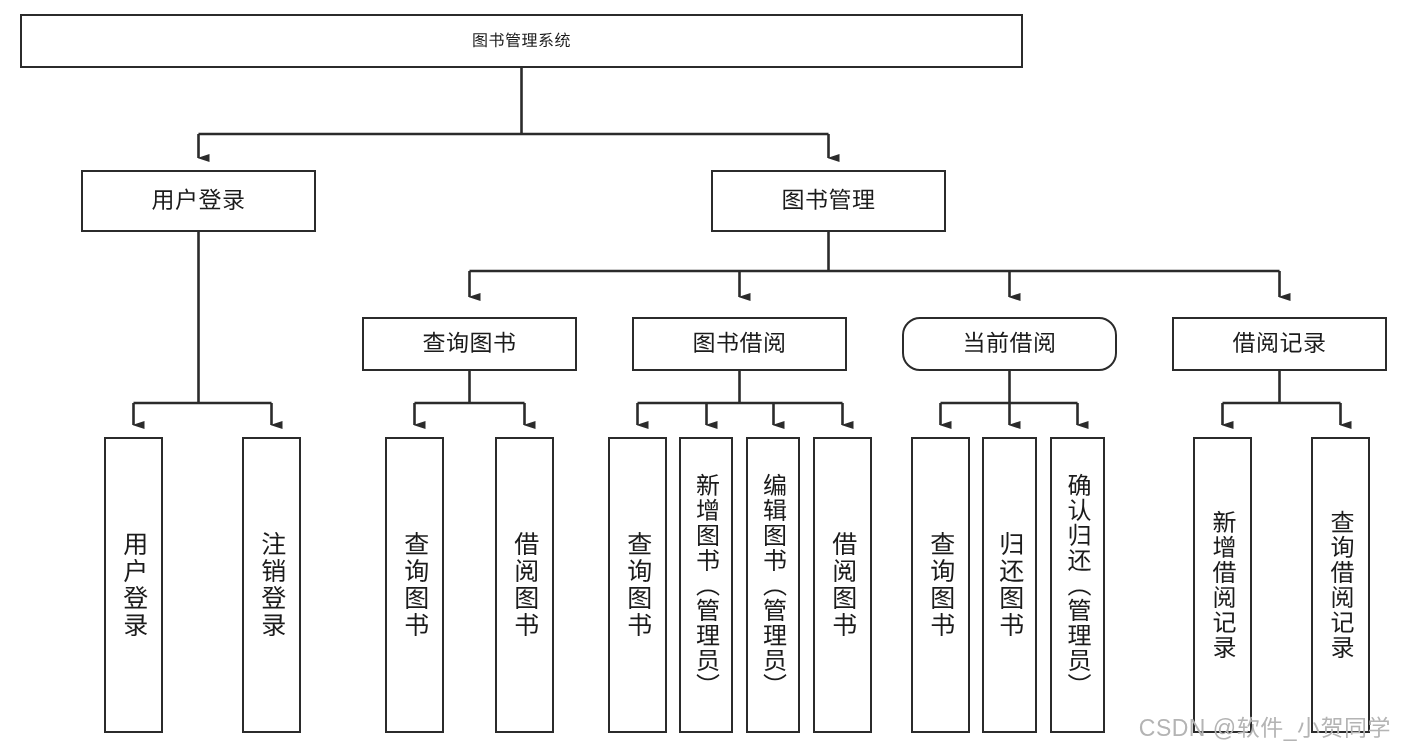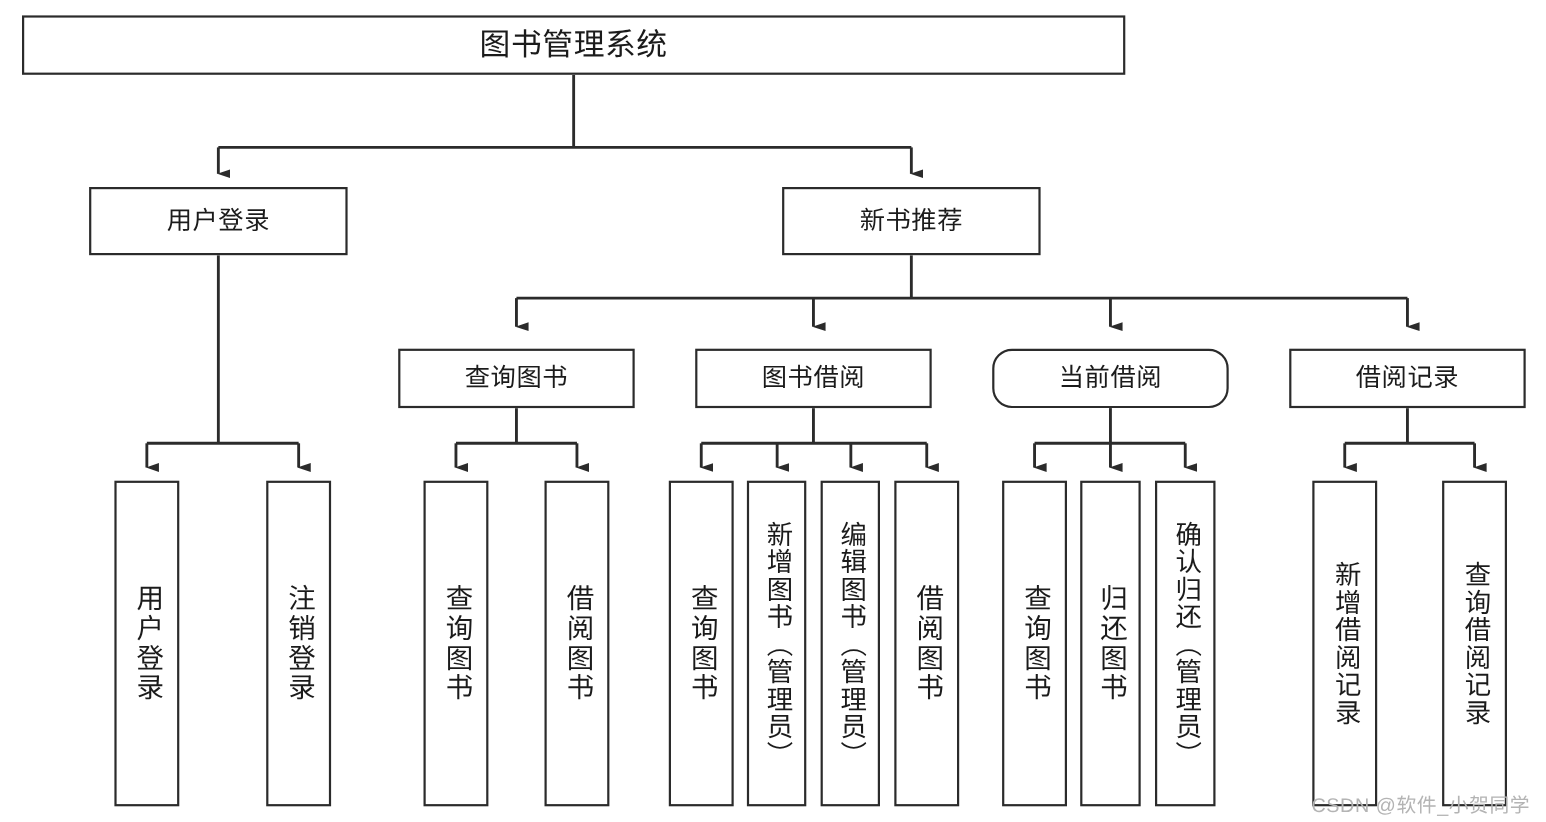--- a/index.html
+++ b/index.html
@@ -43,21 +43,21 @@
     line-height: 1.18;
     white-space: nowrap;
     color: #1b1b1b;
   }
   
   .node.horiz .node-label {
     font-size: 23px;
     letter-spacing: 0.5px;
   }
   .node.root .node-label {
-    font-size: 28px;
+    font-size: 16px;
   }
   
   .node.vert {
     align-items: flex-start;
     justify-content: center;
     padding-top: 10px;
   }
   .node.vert .node-label {
     writing-mode: vertical-rl;
     text-orientation: upright;
@@ -72,21 +72,21 @@
   }
   
   .node.vert {
     align-items: center;
     padding-top: 0;
   }
   .watermark {
     position: absolute;
     right: 14px;
     bottom: 4px;
-    font-size: 18px;
+    font-size: 23px;
     color: #b4b4b4;
     letter-spacing: 0.5px;
     z-index: 5;
     white-space: nowrap;
     font-family: "Liberation Sans", "DejaVu Sans", sans-serif;
   }
 </style>
 </head>
 <body>
 
@@ -145,21 +145,21 @@
   </svg>
 
   <div class="node horiz root" style="left:20px; top:14px; width:1003px; height:54px;">
     <span class="node-label">图书管理系统</span>
   </div>
 
   <div class="node horiz" style="left:81px; top:170px; width:235px; height:62px;">
     <span class="node-label">用户登录</span>
   </div>
   <div class="node horiz" style="left:711px; top:170px; width:235px; height:62px;">
-    <span class="node-label">新书推荐</span>
+    <span class="node-label">图书管理</span>
   </div>
 
   <div class="node horiz" style="left:362px; top:317px; width:215px; height:54px;">
     <span class="node-label">查询图书</span>
   </div>
   <div class="node horiz" style="left:632px; top:317px; width:215px; height:54px;">
     <span class="node-label">图书借阅</span>
   </div>
   <div class="node horiz" style="left:902px; top:317px; width:215px; height:54px;border-radius:18px;">
     <span class="node-label">当前借阅</span>

